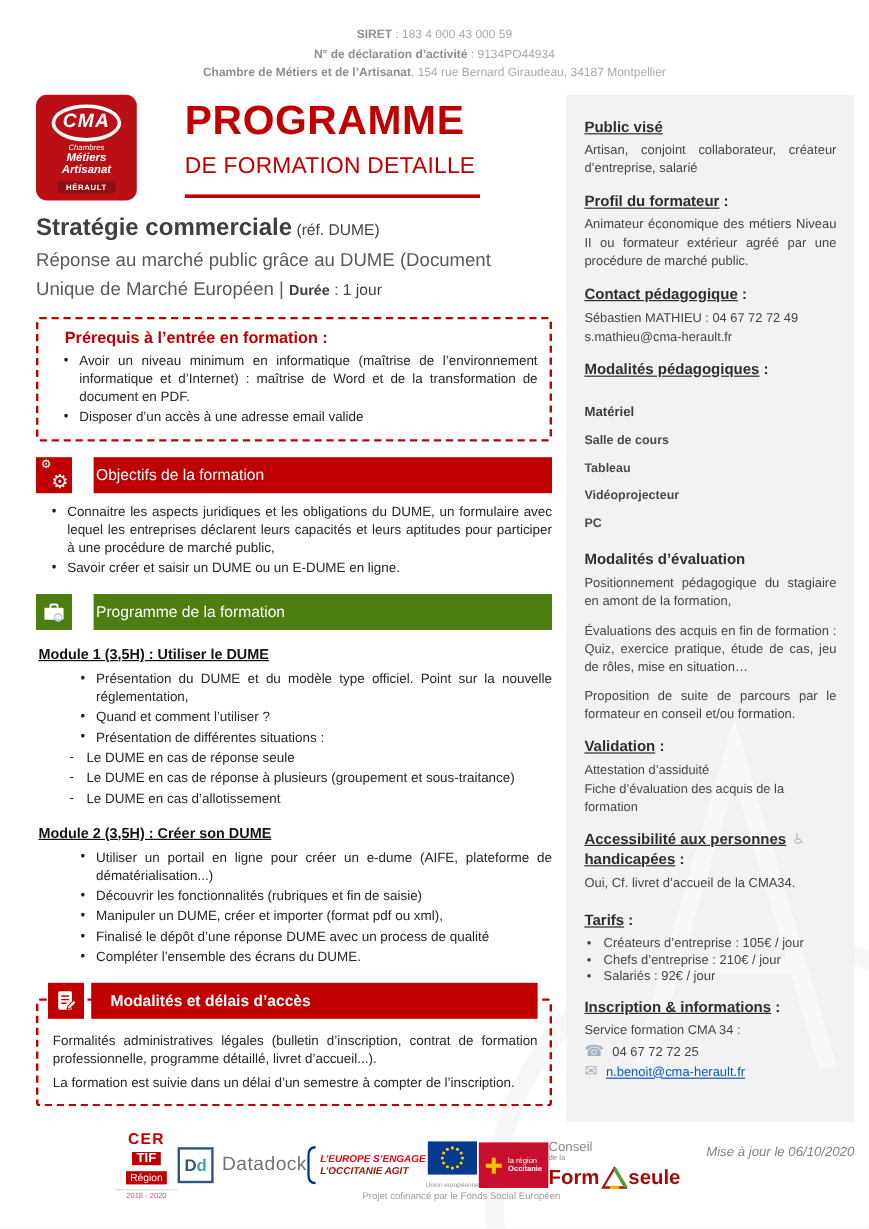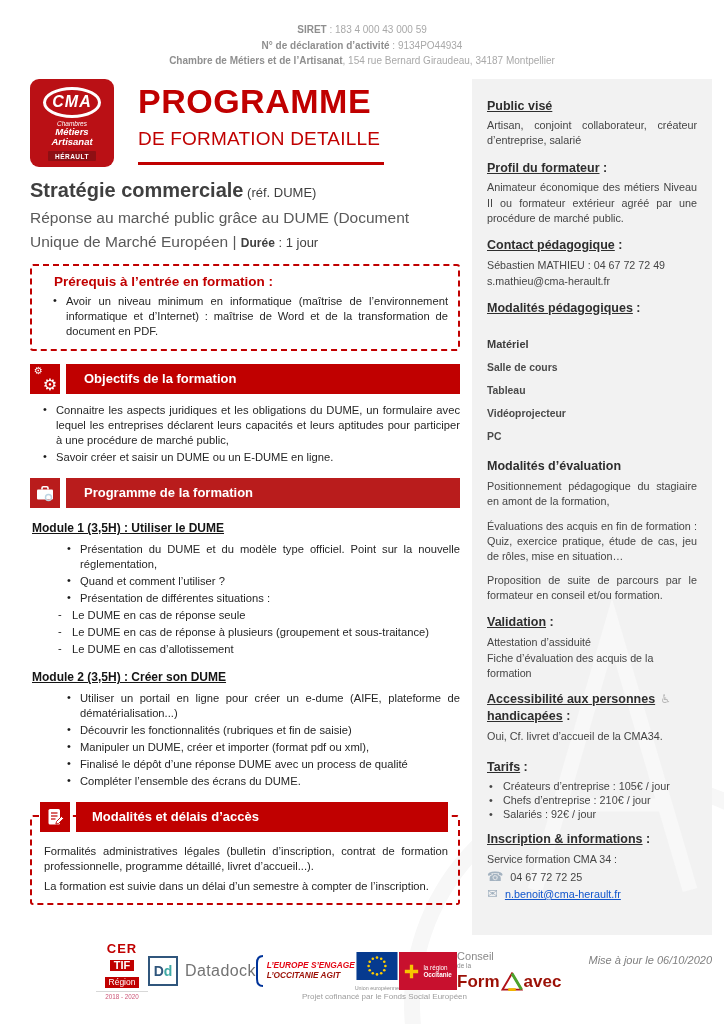--- a/index.html
+++ b/index.html
@@ -8,21 +8,21 @@
 
   
   .doc-header { padding-top:22px; text-align:center; font-size:10px; color:#a9a9a9; line-height:1.55; }
   .doc-header .dh-b { font-weight:bold; color:#8f8f8f; }
 
   
   .main { display:flex; align-items:flex-start; gap:12px; padding:10px 12px 0 30px; position:relative; z-index:1; }
   .left { width:430px; flex:none; }
 
   
-  .brand { display:flex; align-items:flex-start; }
+  .brand { display:flex; align-items:flex-start;gap:16px; }
   .cma-logo { width:84px; height:88px; background:#ba1015; border-radius:9px; color:#fff; display:flex; flex-direction:column; align-items:center; padding-top:8px; flex:none; }
   .cma-oval { width:58px; height:31px; border:3px solid #fff; border-radius:50%; display:flex; align-items:center; justify-content:center; font-weight:bold; font-style:italic; font-size:16px; letter-spacing:1px; }
   .cma-sub { font-size:6.5px; margin-top:2px; line-height:1.12; text-align:center; font-style:italic; }
   .cma-sub .m { font-size:9.5px; font-weight:bold; display:block; }
   .cma-badge { background:#8e0f13; font-size:6.5px; font-weight:bold; letter-spacing:0.5px; padding:1.5px 7px; margin-top:3px; border-radius:1px; }
   .brand-text { margin-left:24px; padding-top:5px; }
   .pg-title { font-size:34px; font-weight:bold; color:#c00000; letter-spacing:0.5px; line-height:1; }
   .pg-sub { font-size:19px; color:#c00000; margin-top:10px; letter-spacing:0.2px; }
   .redline { width:246px; height:3px; background:#c00000; margin-top:12px; }
 
@@ -41,23 +41,23 @@
   
   .li { display:flex; margin:2px 0; }
   .li .marker { flex:none; width:22px; text-align:center; font-size:11px; color:#1a1a1a; }
   .li.b .marker::before { content:"\2022"; }
   .li.d .marker::before { content:"-"; }
   .li .txt { flex:1; font-size:11.2px; color:#262626; text-align:justify; line-height:1.34; }
 
   
   .sec { display:flex; gap:6px; height:30px; margin-top:13px; }
   .sec .icon { width:30px; height:30px; flex:none; display:flex; align-items:center; justify-content:center; position:relative; }
-  .sec .bar { flex:1; display:flex; align-items:center; padding-left:18px; color:#fff; font-weight:bold; font-size:13px; }
+  .sec .bar { flex:1; display:flex; align-items:center; padding-left:2px; color:#fff; font-weight:normal; font-size:13px;margin-left:12px; }
   .sec.red .icon, .sec.red .bar { background:#c00000; }
-  .sec.gray .icon, .sec.gray .bar { background:#b91c1c; }
+  .sec.gray .icon, .sec.gray .bar { background:#4d7c0f; }
   .glyph { font-family:"DejaVu Sans", sans-serif; }
   .gear1 { color:#fff; font-size:10px; position:absolute; top:1px; left:4px; }
   .gear2 { color:#fff; font-size:16px; position:absolute; bottom:0px; right:3px; }
 
   .obj-list { margin:9px 0 0 4px; }
   .module-h { font-size:12px; font-weight:bold; text-decoration:underline; color:#141414; margin:13px 0 7px 2px; }
   .mod-list { margin-left:28px; }
   .dash-list { margin-left:26px; }
   .dash-list .marker { width:16px; text-align:left; padding-left:2px; }
 
@@ -155,20 +155,24 @@
           <span>Réponse au marché public grâce au DUME (Document Unique de Marché Européen | </span><span class="duration-label">Durée</span><span class="duration-value"> : 1 jour</span>
         </div>
       </div>
 
       <div class="prereq">
         <div class="prereq-title">Prérequis à l’entrée en formation :</div>
         <div class="li b">
             <span class="marker"></span>
             <div class="txt">Avoir un niveau minimum en informatique (maîtrise de l’environnement informatique et d’Internet) : maîtrise de Word et de la transformation de document en PDF.</div>
           </div>
+        <div class="li b">
+            <span class="marker"></span>
+            <div class="txt">Disposer d’un accès à une adresse email valide</div>
+          </div>
       </div>
 
       <div class="sec red">
         <div class="icon">
             <span class="glyph gear1">⚙</span>
             <span class="glyph gear2">⚙</span>
           </div>
         <div class="bar">Objectifs de la formation</div>
       </div>
       <div class="obj-list">
@@ -386,20 +390,20 @@
       <div class="conseil">
         <div class="c1">Conseil</div>
         <div class="c2">de la</div>
         <div class="form-row">
           <span>Form</span>
           <svg width="22" height="19" viewBox="0 0 22 20" style="margin:0 1px;">
               <path d="M11 1.5 L21 18.5 H1 Z" fill="#fff" stroke="#b01218" stroke-width="2"></path>
               <path d="M11 1.5 L21 18.5" stroke="#4ca32b" stroke-width="3"></path>
               <path d="M7 18.5 H15" stroke="#f0b400" stroke-width="3"></path>
             </svg>
-          <span>avec</span>
+          <span>seule</span>
         </div>
       </div>
     </div>
     <div class="cofinance">Projet cofinancé par le Fonds Social Européen</div>
     <div class="updated">Mise à jour le 06/10/2020</div>
   </div>
 </div>
 
 </body></html>

